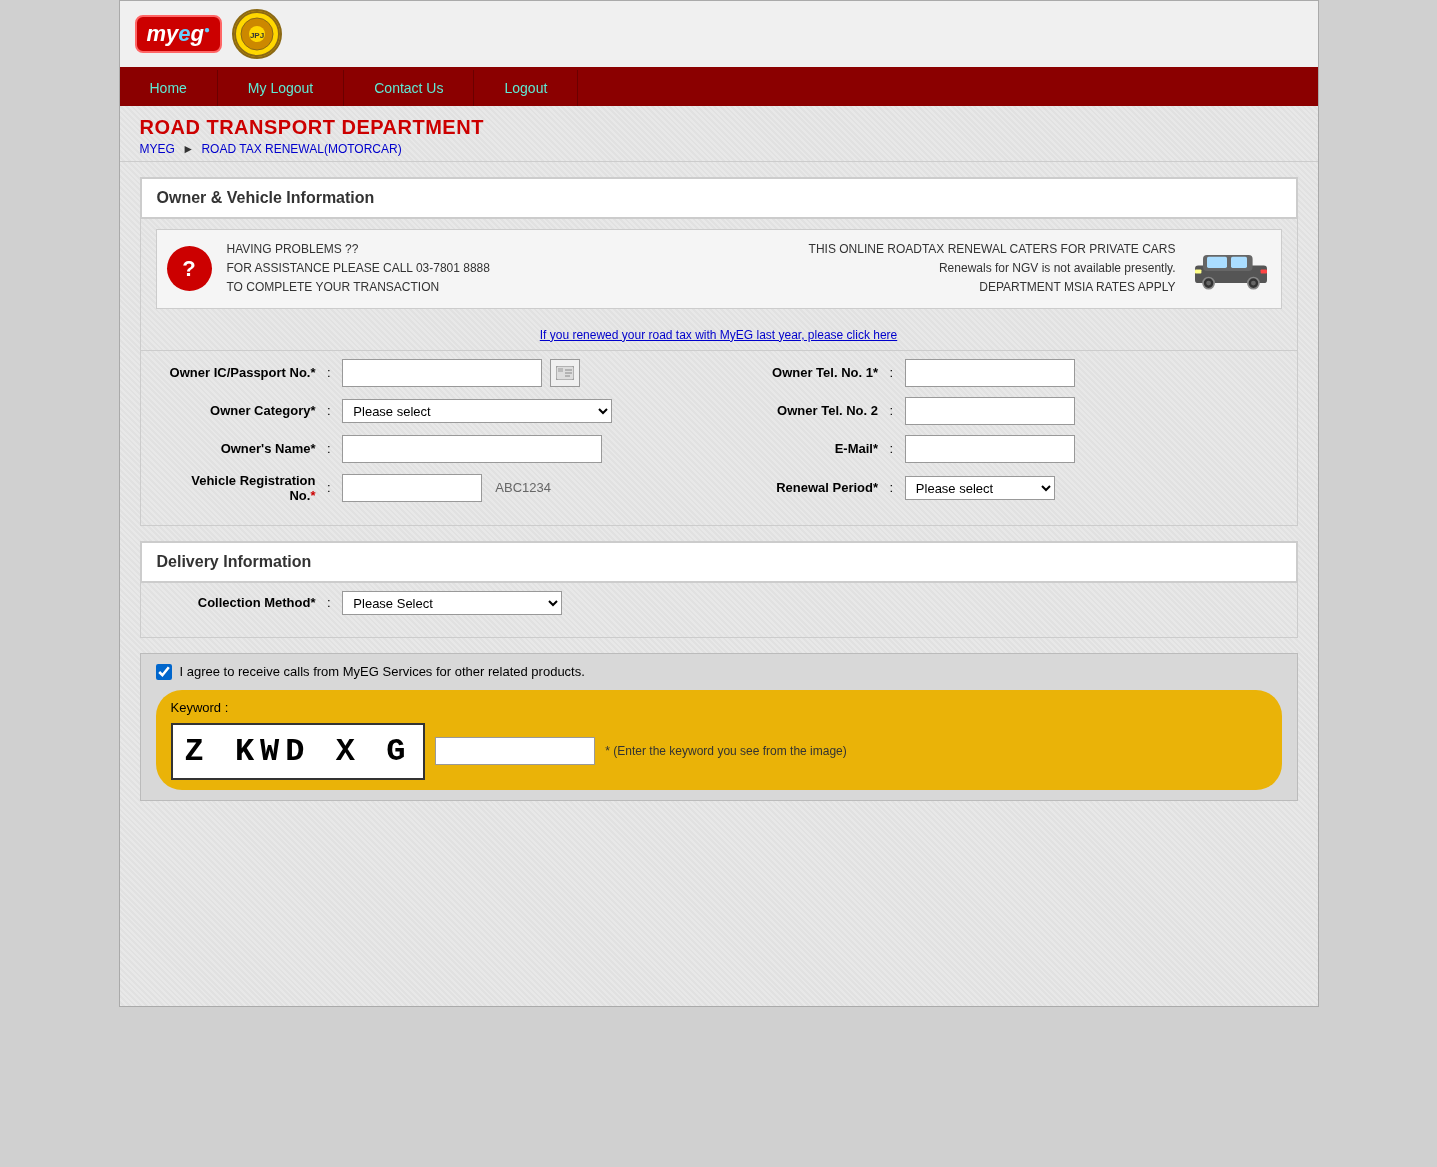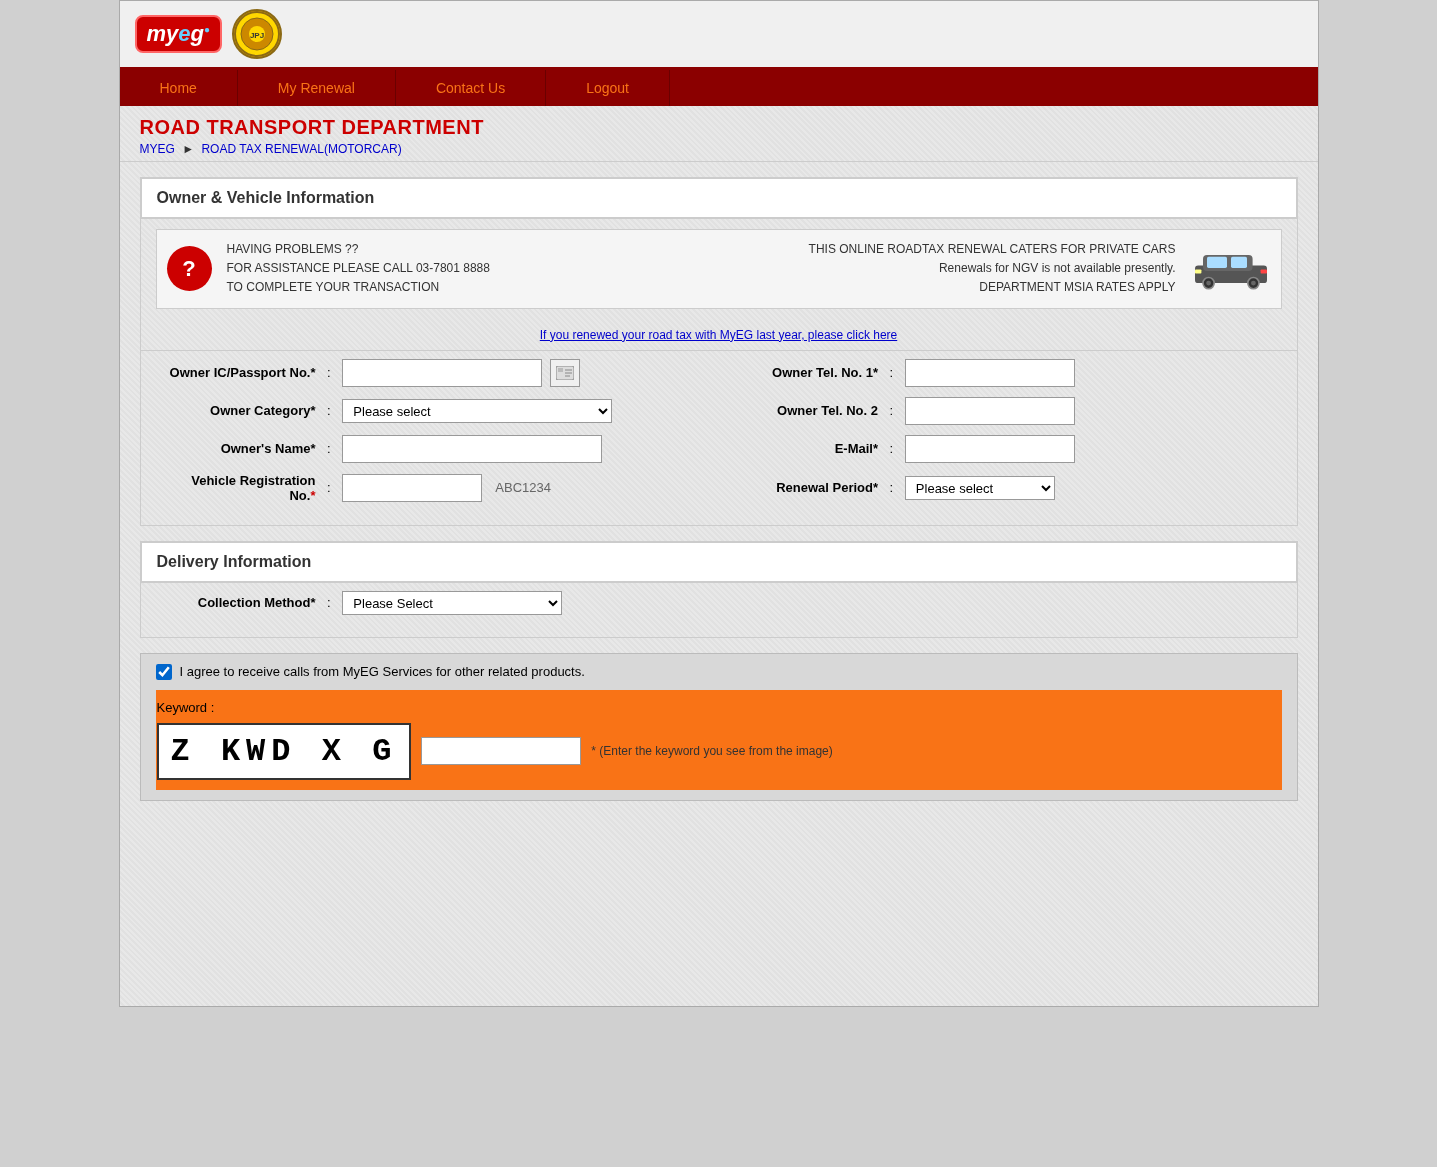--- a/index.html
+++ b/index.html
@@ -6,21 +6,21 @@
     body { font-family: Arial, sans-serif; font-size: 13px; background: #d0d0d0; }
 
     
     #header { background: #f0f0f0; border-bottom: 3px solid #8b0000; padding: 8px 15px; display: flex; align-items: center; gap: 10px; }
     #logo-myeg { background: #cc0000; border-radius: 8px; padding: 4px 10px; color: white; font-size: 22px; font-weight: bold; font-style: italic; border: 2px solid #ff6666; }
     #logo-myeg span { color: #66ccff; }
     #logo-badge { width: 50px; height: 50px; border-radius: 50%; background: radial-gradient(circle, #ffd700, #cc8800); border: 2px solid #8b6914; display: flex; align-items: center; justify-content: flex-start; font-size: 10px; color: #333; font-weight: bold; overflow: hidden; text-decoration: underline; }
 
     
     #nav { background: #8b0000; display: flex; }
-    .nav-item { color: #f97316; padding: 10px 40px; cursor: pointer; border-right: 1px solid #6b0000; font-size: 14px; }
+    .nav-item { color: #5eead4; padding: 10px 30px; cursor: pointer; border-right: 1px solid #6b0000; font-size: 14px; }
 
     
     #main { background: #e8e8e8; background-image: repeating-linear-gradient(45deg, transparent, transparent 2px, rgba(0,0,0,0.03) 2px, rgba(0,0,0,0.03) 4px); min-height: 900px; }
 
     
     #breadcrumb-section { background: #e8e8e8; background-image: repeating-linear-gradient(45deg, transparent, transparent 2px, rgba(0,0,0,0.03) 2px, rgba(0,0,0,0.03) 4px); padding: 10px 20px 5px 20px; border-bottom: 1px solid #ccc; }
     #page-title { color: #cc0000; font-size: 20px; font-weight: bold; letter-spacing: 0.5px; }
     #breadcrumb { color: #0000cc; font-size: 12px; margin-top: 3px; }
     #breadcrumb a { color: #0000cc; text-decoration: none; }
     .breadcrumb-arrow { color: #333; margin: 0 4px; }
@@ -72,21 +72,21 @@
 
     
     .delivery-section { background: #e8e8e8; background-image: repeating-linear-gradient(45deg, transparent, transparent 2px, rgba(0,0,0,0.03) 2px, rgba(0,0,0,0.03) 4px); border: 1px solid #ccc; margin-bottom: 15px; }
 
     
     .checkbox-section { background: #d8d8d8; border: 1px solid #bbb; padding: 10px 15px; margin-bottom: 0; }
     .checkbox-row { display: flex; align-items: center; gap: 8px; margin-bottom: 10px; }
     .checkbox-row input[type="checkbox"] { width: 16px; height: 16px; accent-color: #0066cc; }
 
     
-    .captcha-section { padding: 10px 1px; background: #f97316; }
+    .captcha-section { padding: 10px 15px; background: #eab308; border-radius: 26px; }
     .keyword-label { font-size: 13px; margin-bottom: 8px; }
     .captcha-row { display: flex; align-items: center; gap: 10px; }
     .captcha-image { border: 2px solid #333; background: white; padding: 8px 12px; font-size: 32px; font-weight: bold; font-family: 'Courier New', monospace; letter-spacing: 6px; color: #000; }
     .captcha-input { border: 1px solid #999; padding: 4px 6px; font-size: 13px; height: 28px; width: 160px; }
     .captcha-note { font-size: 12px; color: #333; text-align: center; }
 
     
     #outer { max-width: 1200px; margin: 0 auto; background: white; border: 1px solid #aaa; }
 
     .divider-line { border: 0; border-top: 1px solid #ccc; margin: 0; }
@@ -105,21 +105,21 @@
         <circle cx="23" cy="23" r="22" fill="#ffd700" stroke="#8b6914" stroke-width="2"></circle>
         <circle cx="23" cy="23" r="16" fill="#cc8800" stroke="#8b6914" stroke-width="1"></circle>
         <circle cx="23" cy="23" r="8" fill="#ffd700"></circle>
         <text x="23" y="27" text-anchor="middle" font-size="8" font-weight="bold" fill="#333">JPJ</text>
       </svg>
     </div>
   </div>
 
   <div id="nav">
     <div class="nav-item">Home</div>
-    <div class="nav-item">My Renewal</div>
+    <div class="nav-item">My Logout</div>
     <div class="nav-item">Contact Us</div>
     <div class="nav-item">Logout</div>
   </div>
 
   <div id="main">
 
     <div id="breadcrumb-section">
       <div id="page-title">ROAD TRANSPORT DEPARTMENT</div>
       <div id="breadcrumb">
         <a href="#">MYEG</a>

